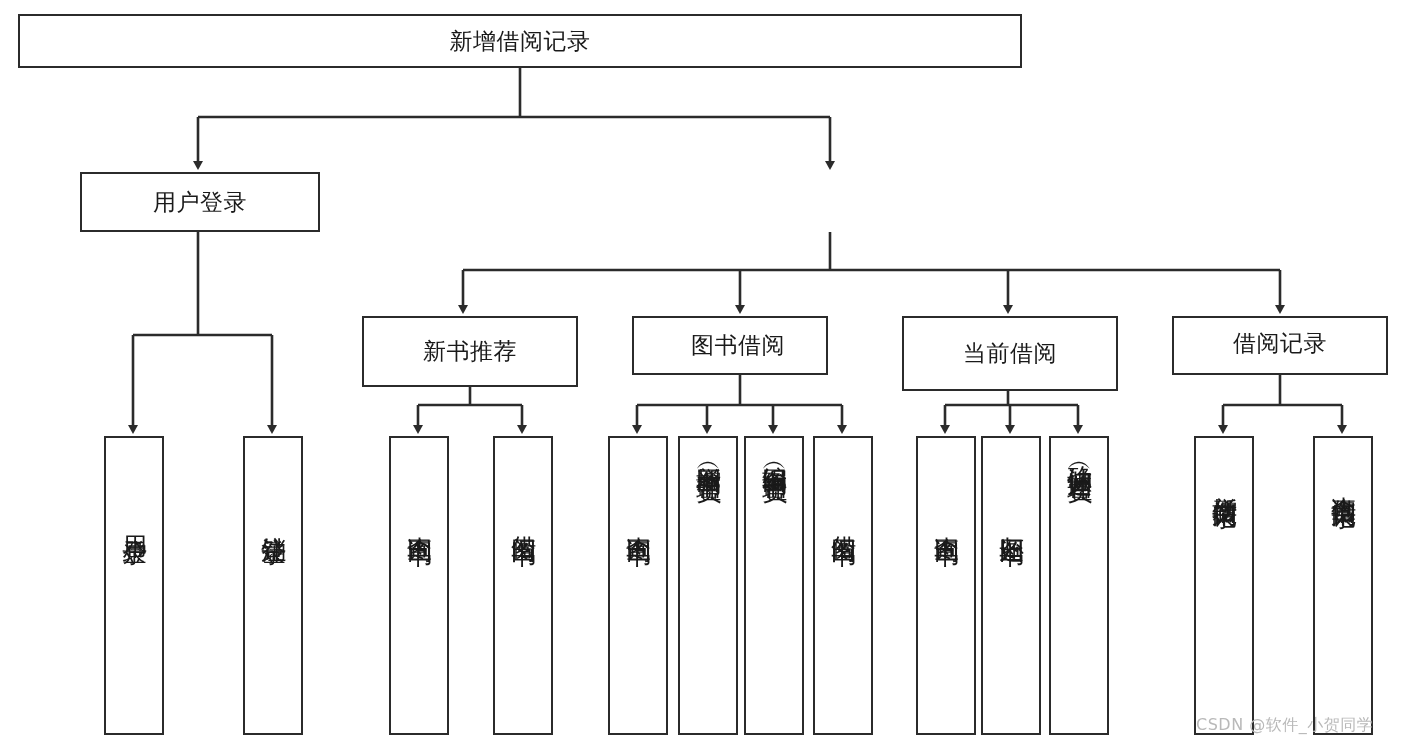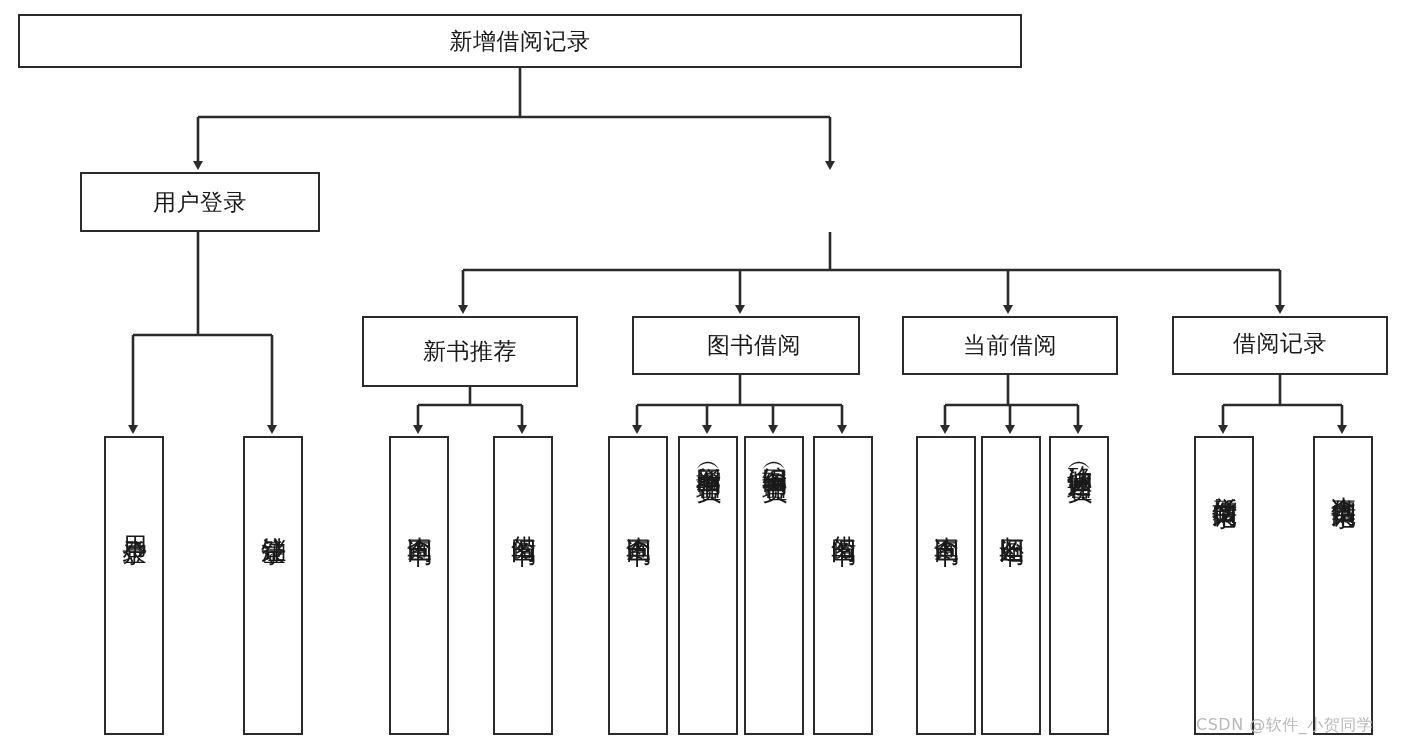--- a/index.html
+++ b/index.html
@@ -131,24 +131,24 @@
     <span class="node-label">新增借阅记录</span>
   </div>
 
   <div class="node-box node-horizontal" style="left:80px; top:172px; width:240px; height:60px;">
     <span class="node-label">用户登录</span>
   </div>
 
   <div class="node-box node-horizontal" style="left:362px; top:316px; width:216px; height:71px;">
     <span class="node-label">新书推荐</span>
   </div>
-  <div class="node-box node-horizontal" style="left:632px; top:316px; width:228px; height:59px;padding-left:16px;">
+  <div class="node-box node-horizontal" style="left:632px; top:316px; width:196px; height:59px;padding-left:16px;">
     <span class="node-label">图书借阅</span>
   </div>
-  <div class="node-box node-horizontal" style="left:902px; top:316px; width:216px; height:59px;">
+  <div class="node-box node-horizontal" style="left:902px; top:316px; width:216px; height:75px;">
     <span class="node-label">当前借阅</span>
   </div>
   <div class="node-box node-horizontal" style="left:1172px; top:316px; width:216px; height:59px;font-family:Liberation Mono, monospace;">
     <span class="node-label">借阅记录</span>
   </div>
 
   <div class="node-box node-vertical" style="left:104px; top:436px; width:60px; height:299px; padding-top:78px;">
     <span class="node-label">用户登录</span>
   </div>
   <div class="node-box node-vertical" style="left:243px; top:436px; width:60px; height:299px; padding-top:78px;">

